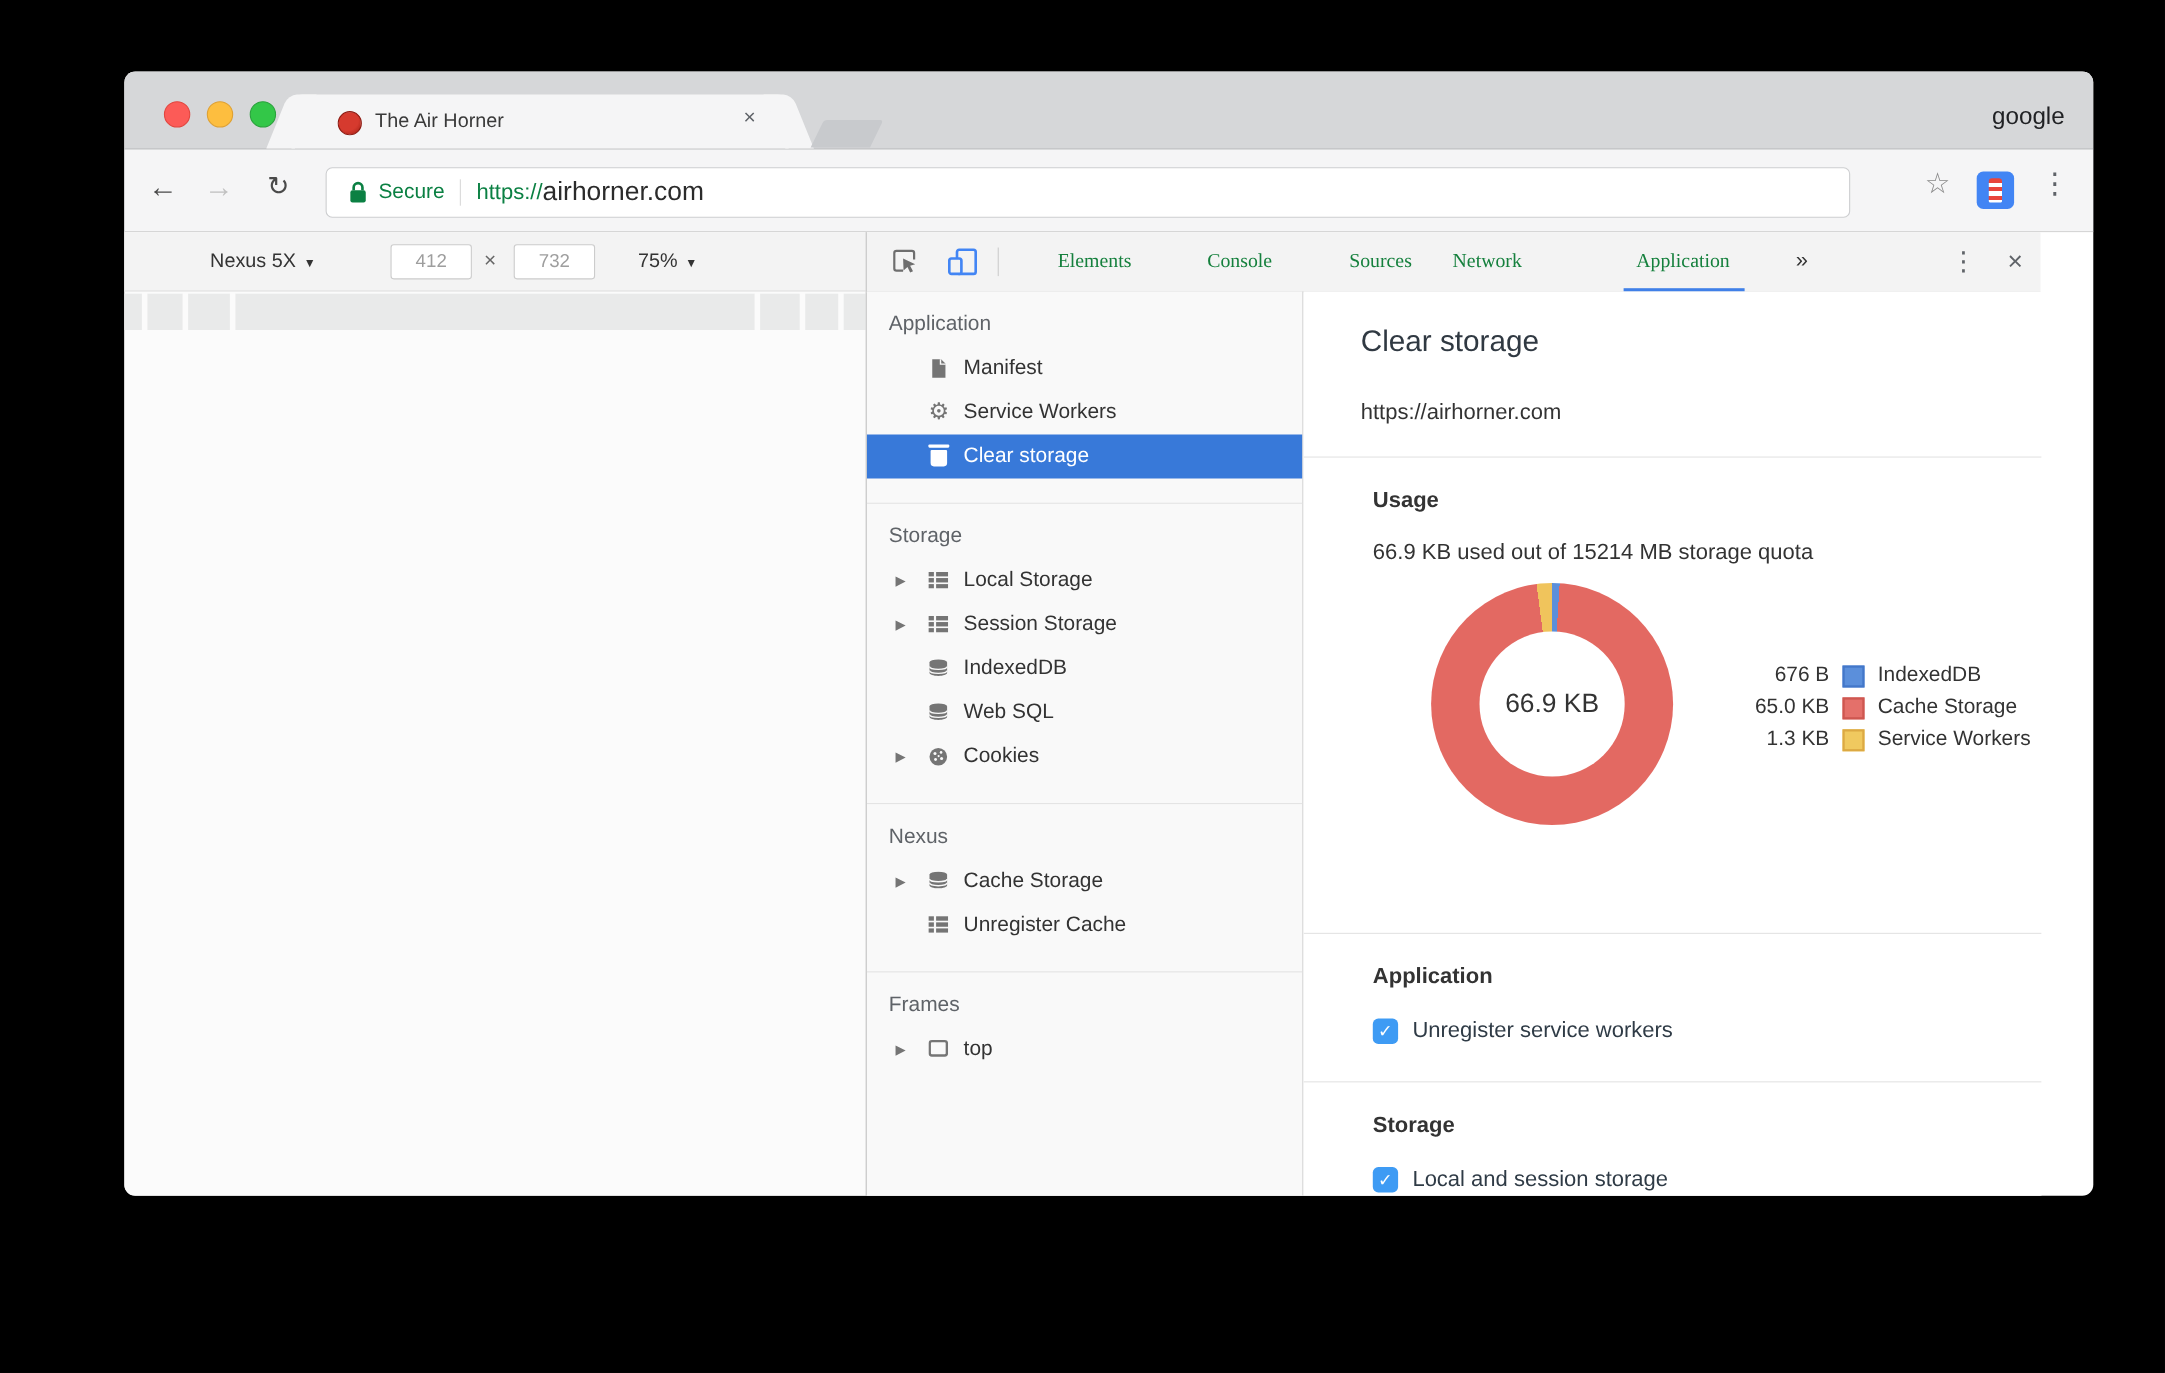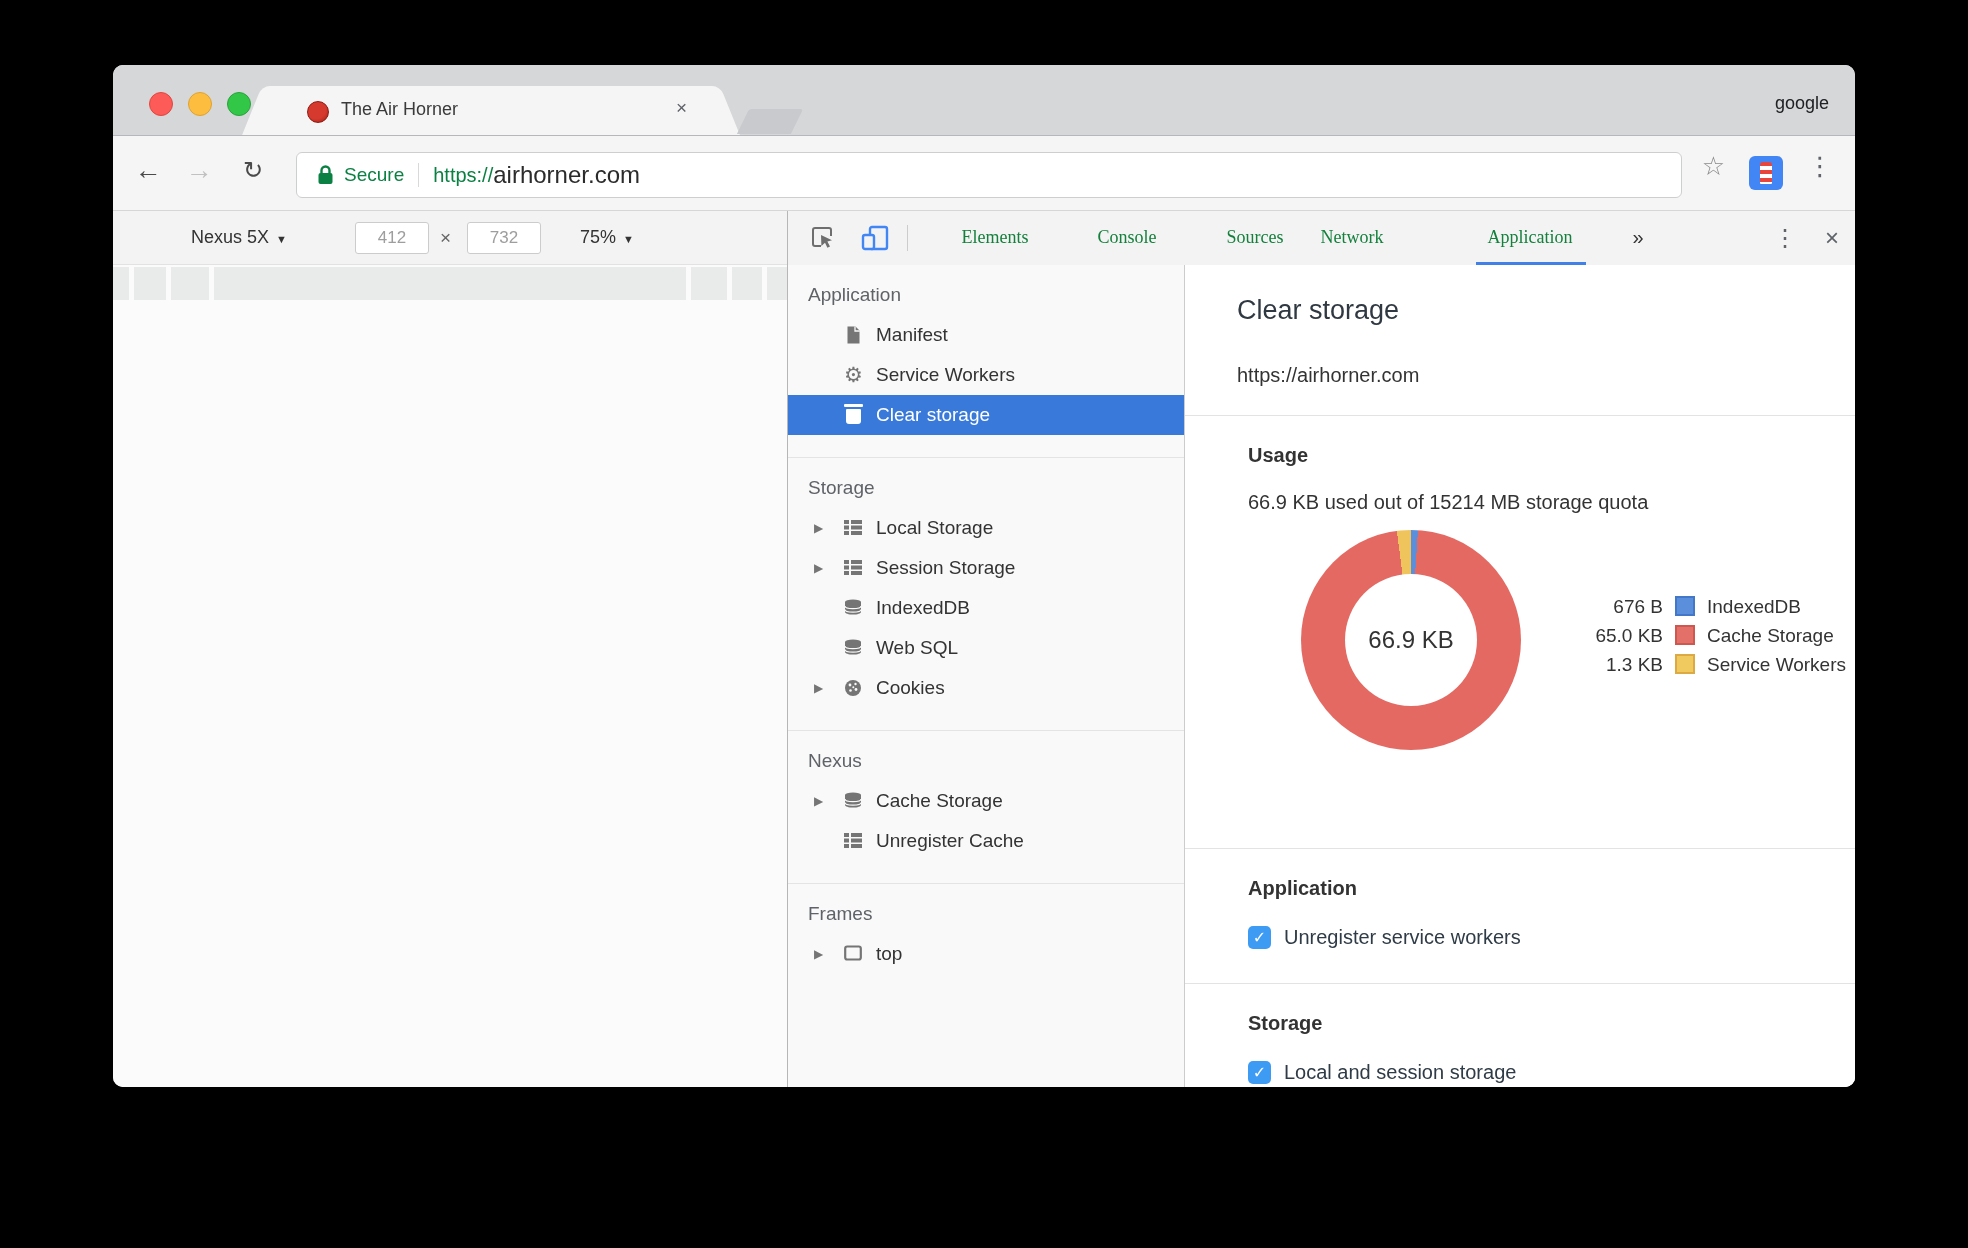--- a/index.html
+++ b/index.html
@@ -1,37 +1,37 @@
 <!DOCTYPE html>
 <html><head>
 <meta charset="utf-8">
 <style>
   html,body{margin:0;padding:0;background:#000;}
   .stage{position:relative;width:1968px;height:1248px;background:#000;overflow:hidden;
          font-family:"Liberation Sans","DejaVu Sans",sans-serif;-webkit-font-smoothing:antialiased;}
   .window{position:absolute;left:113px;top:65px;width:1742px;height:1022px;border-radius:10px;
-          overflow:hidden;background:#fff;box-shadow:0 25px 70px rgba(0,0,0,.65);}
+          overflow:hidden;background:#fff;box-shadow:0 25px 70px rgba(0,0,0,.65);padding-left:48px;}
 
   
   .tabstrip{position:absolute;left:0;top:0;width:100%;height:70px;background:#d6d7d9;border-bottom:1px solid #b5b7ba;}
   .tl{position:absolute;top:27px;width:22px;height:22px;border-radius:50%;}
   .tl.red{left:36px;background:#fc5b57;border:1px solid #e2463f;}
   .tl.yellow{left:75px;background:#fdbe3f;border:1px solid #dfa133;}
   .tl.green{left:114px;background:#33c748;border:1px solid #2aa23c;}
   .tab{position:absolute;left:152px;top:21px;width:452px;height:49px;background:#f5f5f6;border-radius:10px 10px 0 0;}
   .tab::before,.tab::after{content:"";position:absolute;top:0;width:26px;height:49px;background:#f5f5f6;}
   .tab::before{left:-13px;transform:skewX(-22deg);border-radius:8px 0 0 0;}
   .tab::after{right:-13px;transform:skewX(22deg);border-radius:0 8px 0 0;}
   .favicon{position:absolute;left:42px;top:15px;width:20px;height:20px;border-radius:50%;
            background:radial-gradient(circle at 40% 35%, #d63a2e 0 55%, #9d1d12 100%);border:1px solid #8e1a12;}
   .tab-title{position:absolute;left:76px;top:13px;font-size:18px;color:#3a3a3a;white-space:nowrap;}
   .tab-close{position:absolute;right:30px;top:11px;font-size:19px;color:#5f6368;cursor:default;}
   .newtab{position:absolute;left:630px;top:44px;width:54px;height:25px;background:#c8cacd;
           transform:skewX(-26deg);border-radius:3px 3px 0 0;}
-  .profile{position:absolute;right:26px;top:28px;font-size:18px;color:#202124;}
+  .profile{position:absolute;right:26px;top:28px;font-size:22px;color:#202124;}
 
   
   .toolbar{position:absolute;left:0;top:71px;width:100%;height:74px;background:#f5f5f6;border-bottom:1px solid #d6d6d6;}
   .nav-ic{position:absolute;top:14px;font-size:27px;line-height:40px;width:40px;text-align:center;}
   .nav-back{left:15px;color:#4a4a4a;}
   .nav-fwd{left:66px;color:#c1c1c1;}
   .nav-reload{left:120px;color:#4a4a4a;font-size:24px;}
   .omnibox{position:absolute;left:183px;top:16px;width:1384px;height:44px;background:#fff;border:1px solid #cdced0;
            border-radius:6px;display:flex;align-items:center;}
   .lock{margin-left:20px;flex:0 0 auto;}
@@ -106,21 +106,21 @@
   .hr1{margin-top:28px;} .hr2{margin-top:32px;} .hr3{margin-top:34px;}
   .sec-h{margin-top:28px;font-size:20px;font-weight:bold;color:#333;padding-left:11px;}
   .cs-summary{margin-top:24px;font-size:20px;color:#333;padding-left:11px;}
   .usage-chart{position:relative;height:302px;}
   .donut{position:absolute;left:64px;top:16px;width:220px;height:220px;border-radius:50%;
          background:conic-gradient(#5b8fdb 0deg 3.6deg,#e36962 3.6deg 352.6deg,#f0c45c 352.6deg 360deg);
          display:flex;align-items:center;justify-content:center;}
   .donut-hole{width:132px;height:132px;border-radius:50%;background:#fff;display:flex;align-items:center;justify-content:center;
               font-size:24px;color:#333;}
   .legend{position:absolute;left:286px;top:82px;}
-  .lg-row{display:flex;align-items:flex-start;height:29px;}
+  .lg-row{display:flex;align-items:flex-end;height:29px;}
   .lg-val{width:140px;text-align:right;font-size:19px;color:#333;}
   .lg-sq{width:20px;height:20px;margin:0 12px 0 12px;box-sizing:border-box;border:2px solid;}
   .sq-idb{background:#5b8fdb;border-color:#4377c9;}
   .sq-cache{background:#e4706a;border-color:#ce5750;}
   .sq-sw{background:#f0c95f;border-color:#dca943;}
   .lg-lbl{font-size:19px;color:#333;white-space:nowrap;}
   .cb-row{display:flex;align-items:center;margin-top:28px;padding-left:11px;}
   .cb-row.first{margin-top:26px;}
   .checkbox{width:23px;height:23px;border-radius:5px;background:#3e9bf4;color:#fff;font-size:16px;font-weight:bold;
             display:flex;align-items:center;justify-content:center;flex:0 0 auto;}

